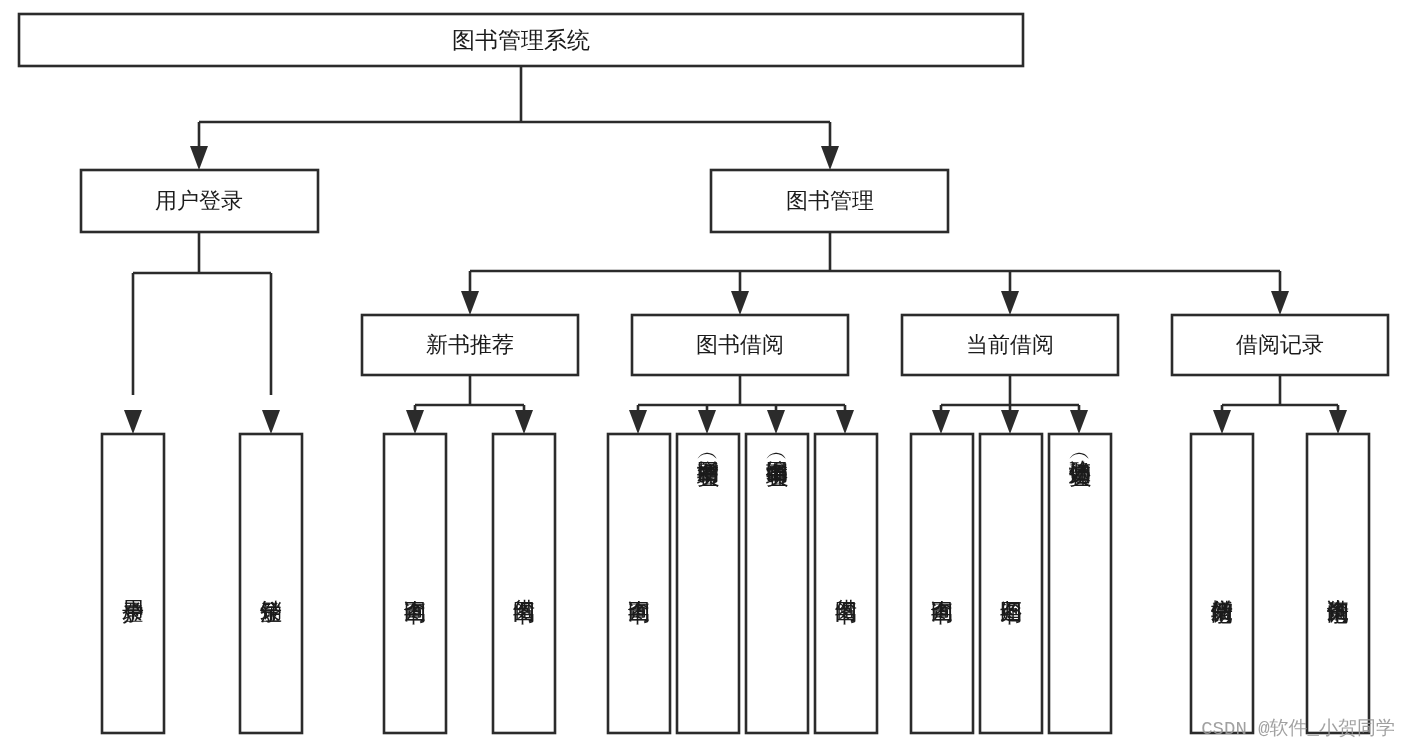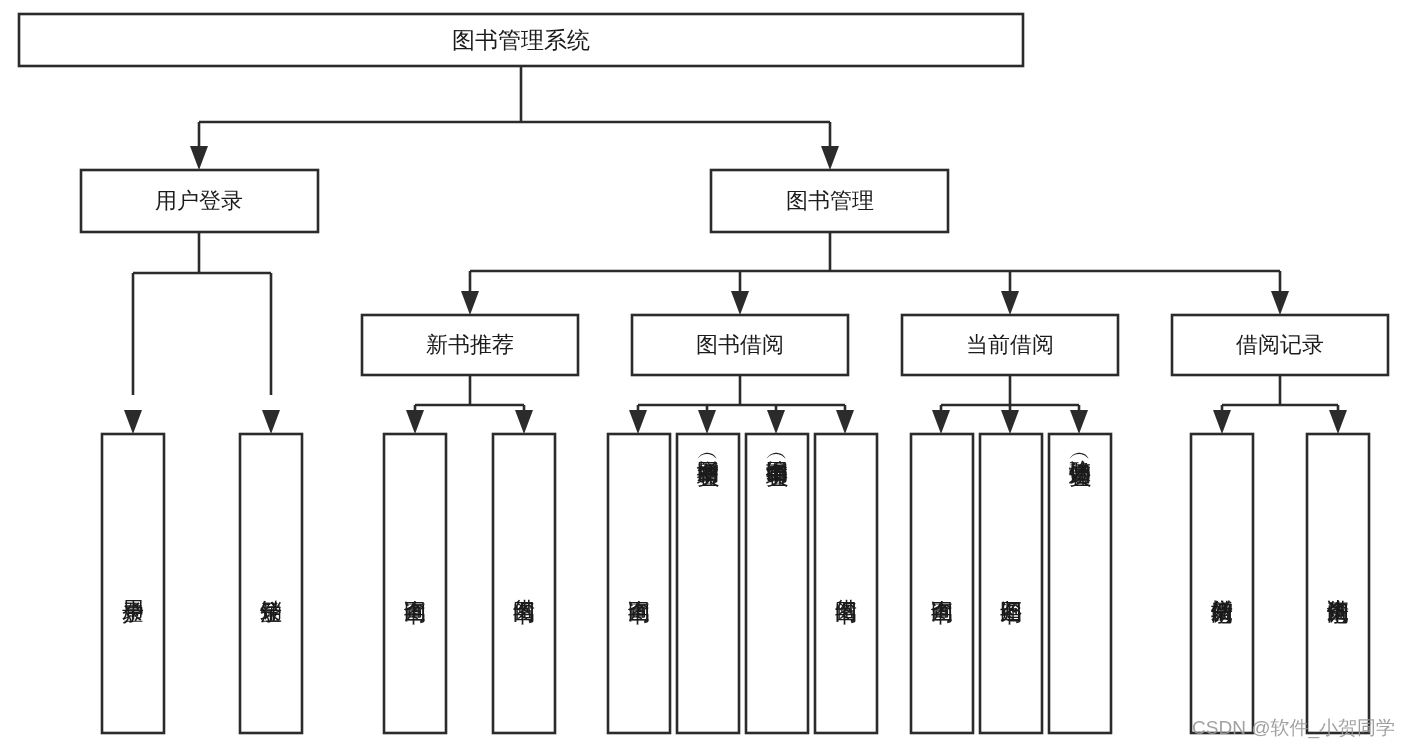--- a/index.html
+++ b/index.html
@@ -65,21 +65,21 @@
     display: flex;
     align-items: center;
     justify-content: center;
     pointer-events: none;
     user-select: none;
   }
   .watermark {
     position: absolute;
     right: 10px;
     bottom: 6px;
-    font-family: Liberation Sans, sans-serif;
+    font-family: Liberation Mono, monospace;
     font-size: 19px;
     color: #9a9a9a;
     opacity: 0.92;
     white-space: nowrap;
     user-select: none;
   }
 </style>
 </head>
 <body>
 

